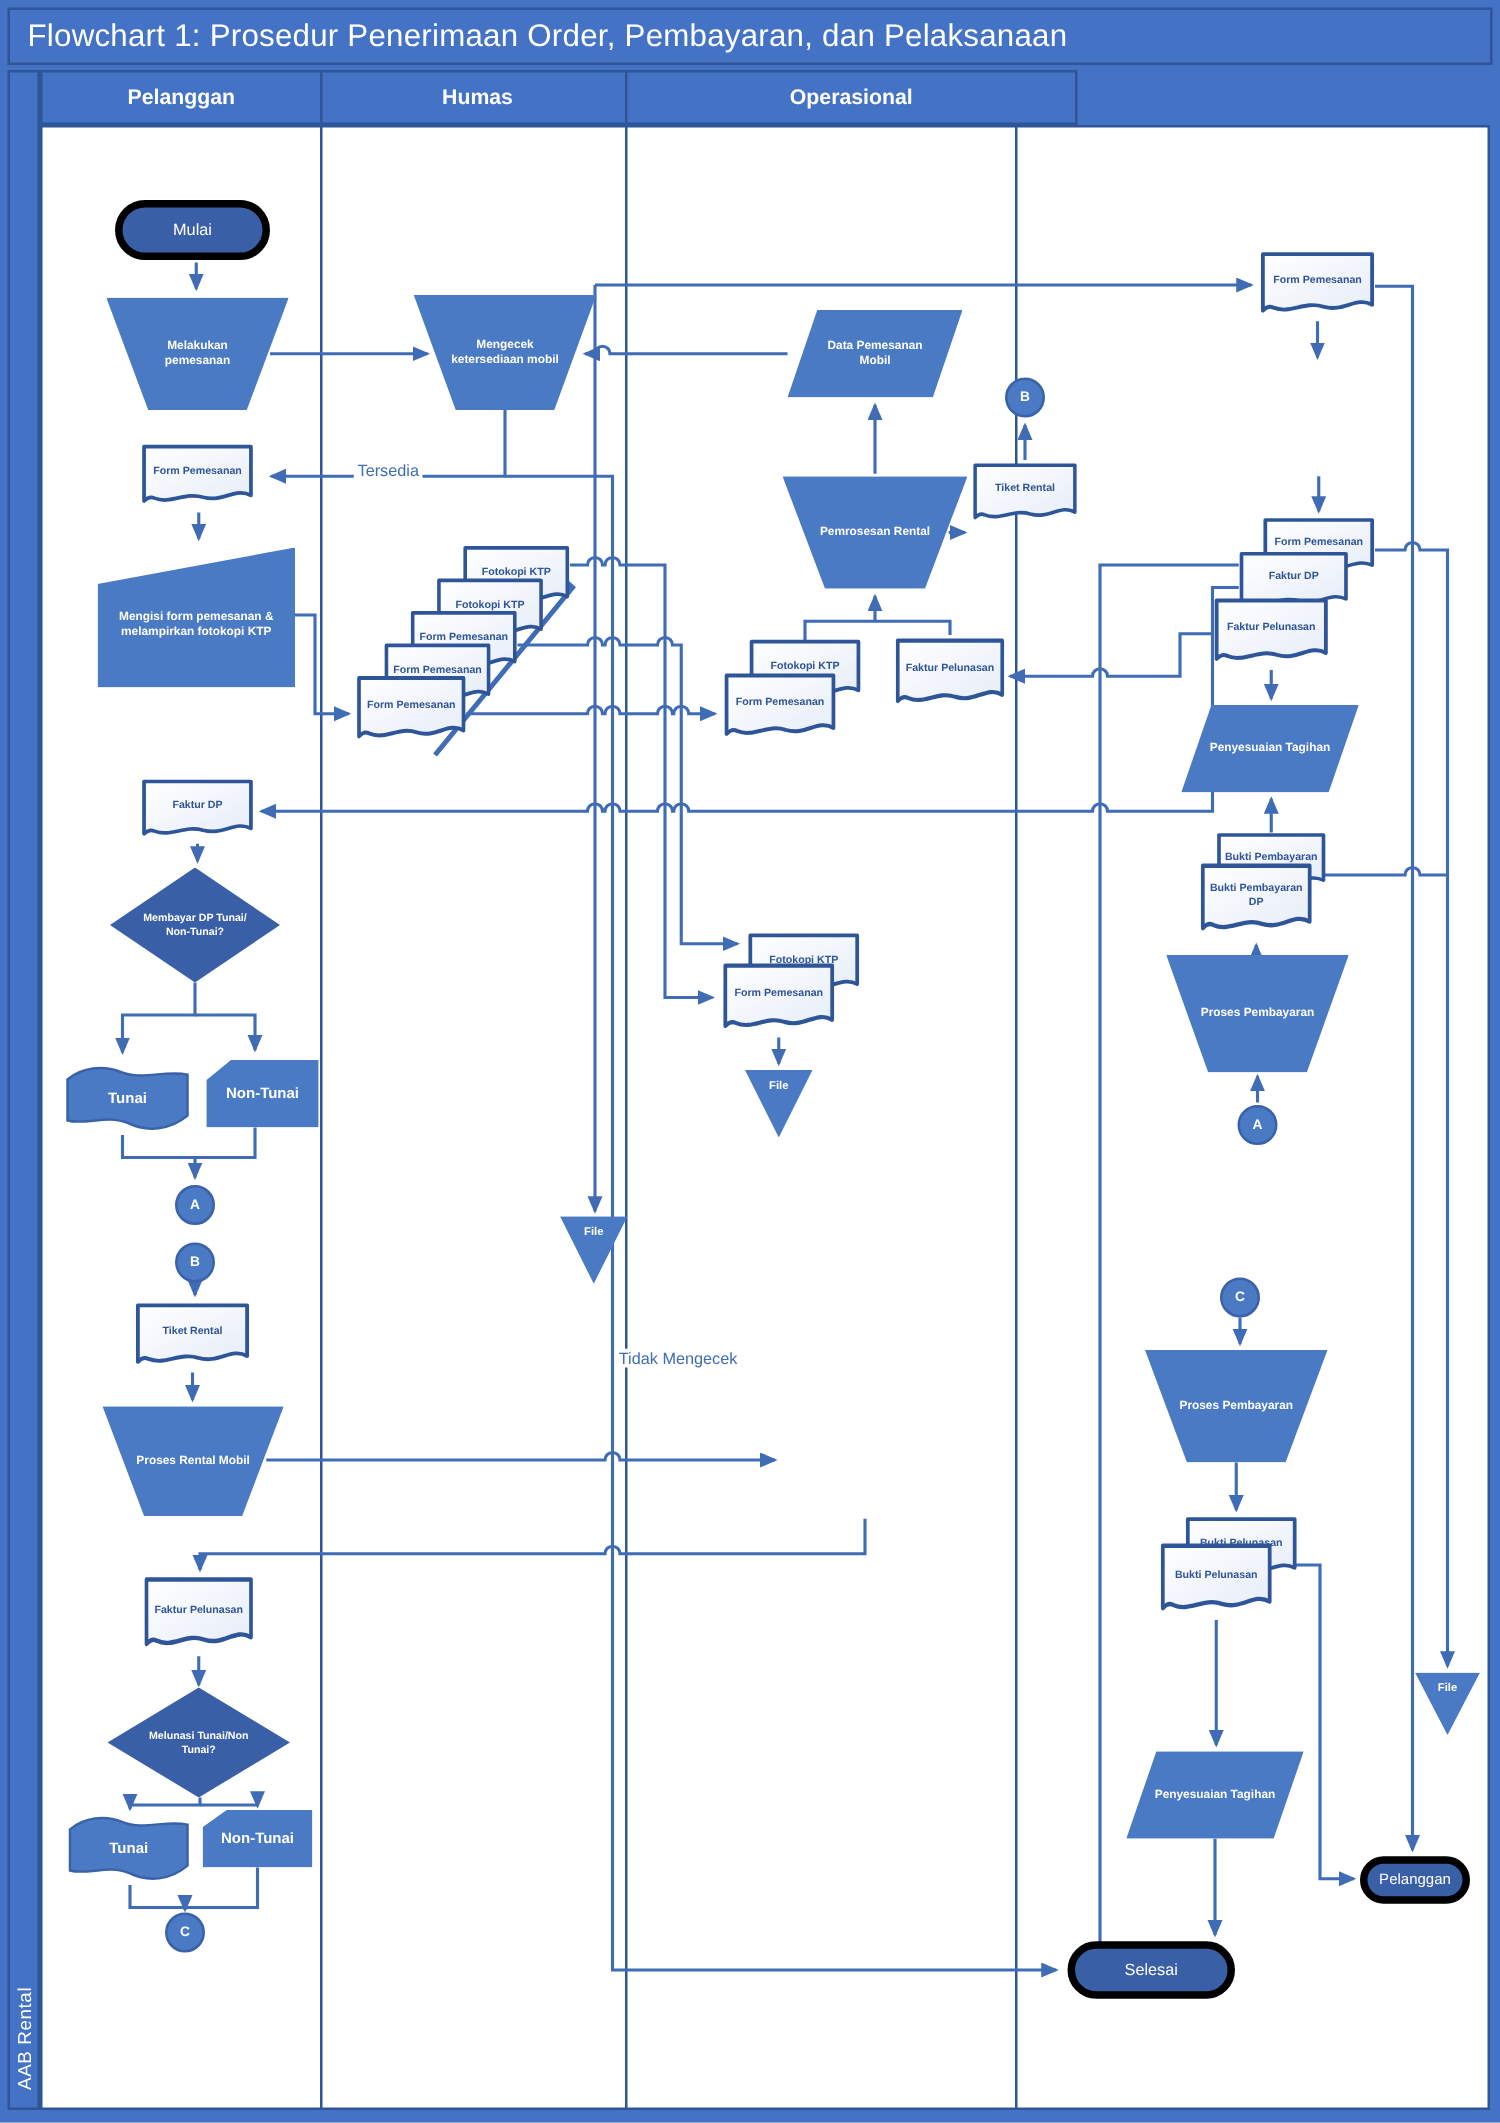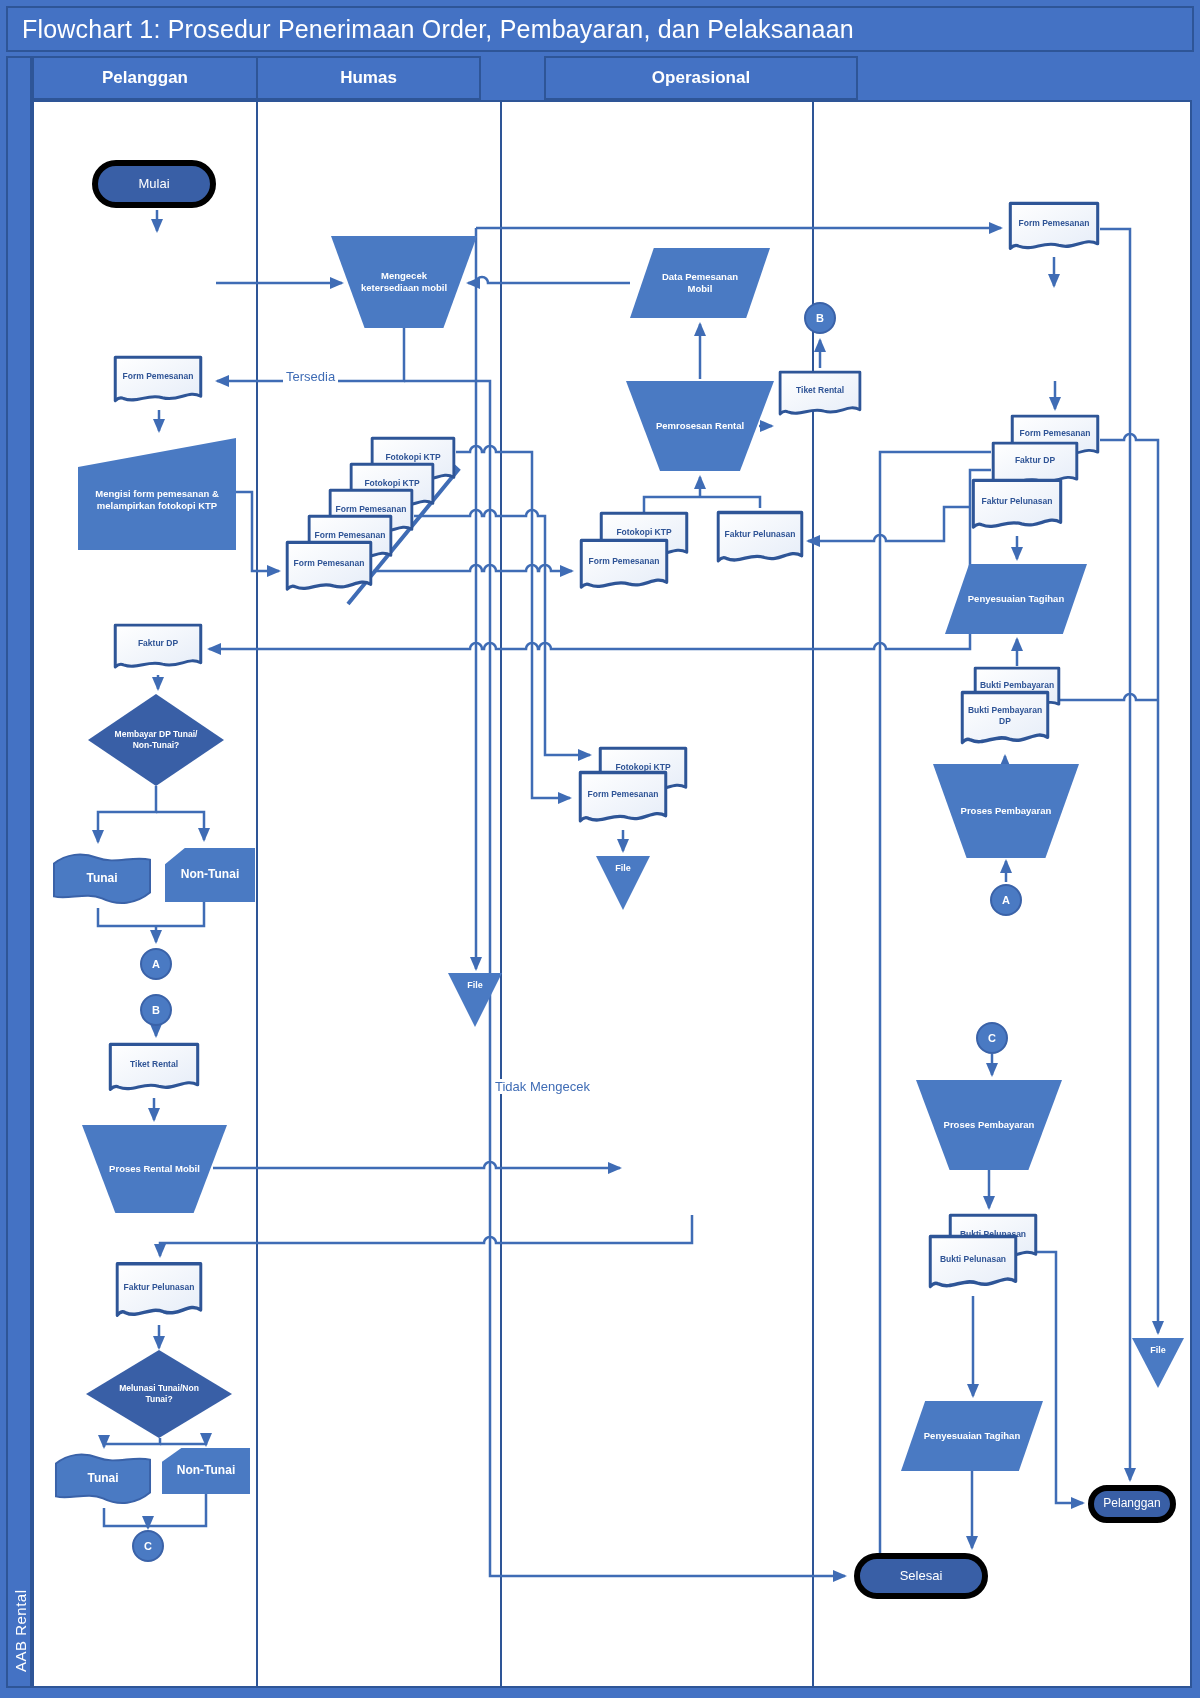--- a/index.html
+++ b/index.html
@@ -74,22 +74,22 @@
     </defs>
   </svg>
 
   <div class="titlebar">Flowchart 1: Prosedur Penerimaan Order, Pembayaran, dan Pelaksanaan</div>
 
   <div class="rail">
     <div class="rail-label">AAB Rental</div>
   </div>
 
   <div class="lane-head" style="left:32px;width:226px;">Pelanggan</div>
-  <div class="lane-head" style="left:256px;width:225px;">Humas</div>
-  <div class="lane-head" style="left:500px;width:314px;margin-left:44px;">Operasional</div>
+  <div class="lane-head" style="left:256px;width:252px;">Humas</div>
+  <div class="lane-head" style="left:500px;width:362px;">Operasional</div>
 
   <div class="canvas"></div>
   <div class="lane-border" style="left:256px;"></div>
   <div class="lane-border" style="left:500px;"></div>
   <div class="lane-border" style="left:812px;"></div>
 
   <svg class="flowlayer" width="1200" height="1698">
     <defs>
       <marker id="ah" markerUnits="userSpaceOnUse" markerWidth="15" markerHeight="13" refX="12" refY="6" orient="auto">
         <path d="M0,0 L14,6 L0,12 Z" fill="#3f6cb5"></path>
@@ -146,20 +146,21 @@
       <path d="M1054,257 V286" marker-end="url(#ah)"></path>
       <path d="M1055,381 V409" marker-end="url(#ah)"></path>
       <path d="M348,604 L458,470 L436,450" stroke-width="4"></path>
     </g>
   </svg>
 
   <div class="flowlabel" style="left:283px;top:369px;">Tersedia</div>
   <div class="flowlabel" style="left:492px;top:1079px;">Tidak Mengecek</div>
 
   <div class="node pill" style="left:92px;top:160px;width:124px;height:48px;">Mulai</div>
+  <div class="node trap" style="left:85px;top:238px;width:146px;height:90px;">Melakukan pemesanan</div>
   <div class="node doc" style="left:113px;top:355px;width:90px;height:54px;">
     <svg>
         <use href="#docShape"></use>
       </svg>
       <span>Form Pemesanan</span>
   </div>
   <div class="node manual" style="left:78px;top:438px;width:158px;height:112px;">Mengisi form pemesanan &amp; melampirkan fotokopi KTP</div>
   <div class="node doc" style="left:113px;top:623px;width:90px;height:52px;">
     <svg>
         <use href="#docShape"></use>

